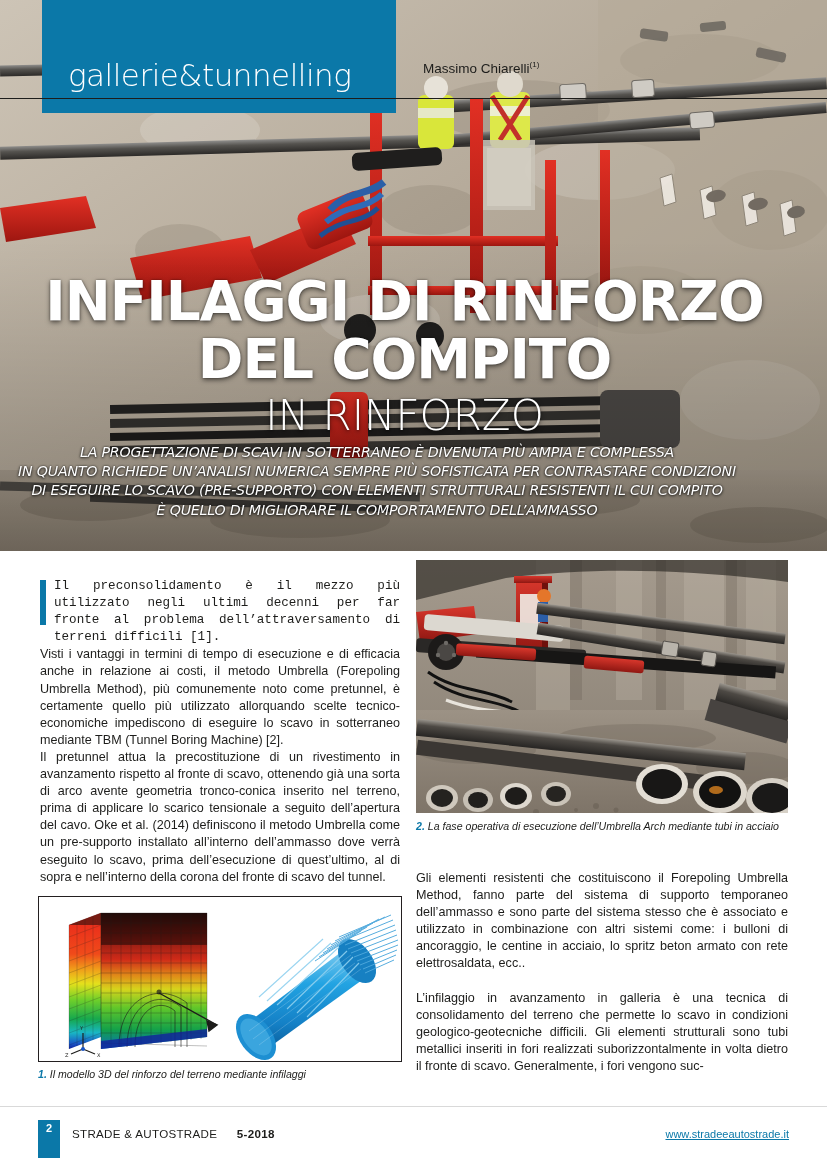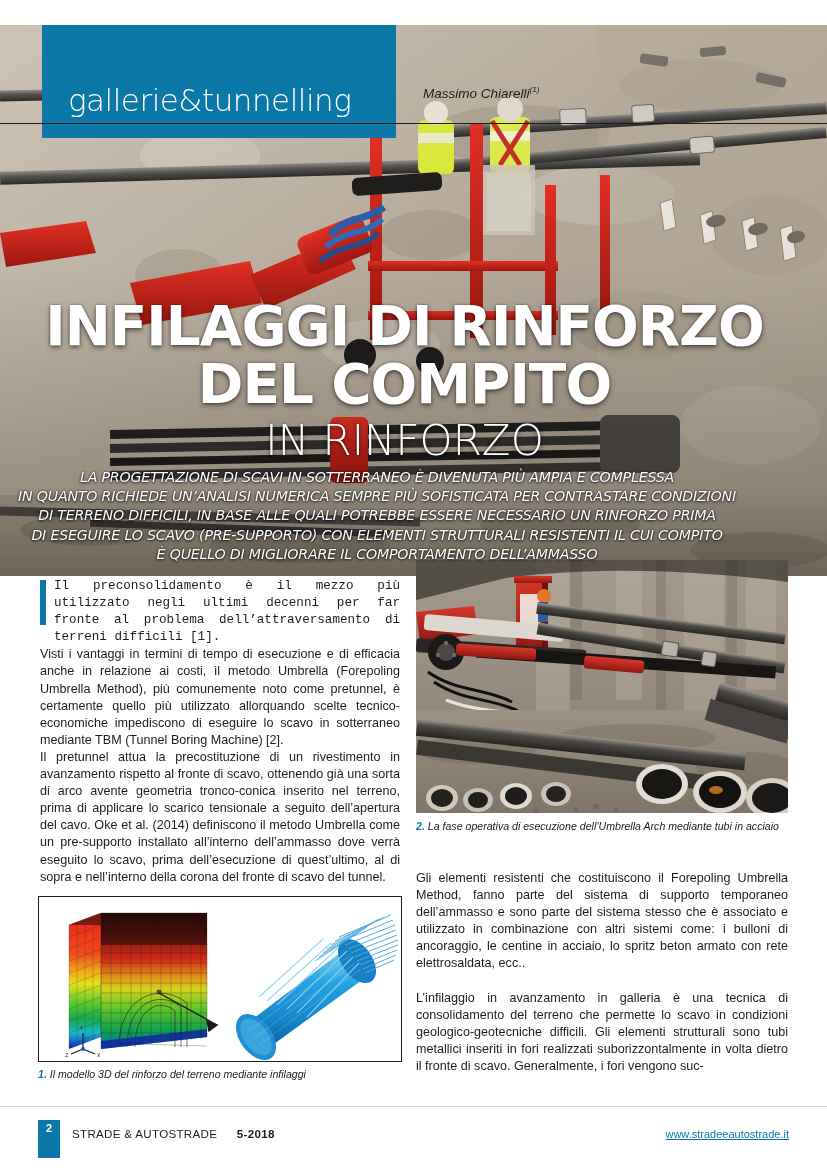--- a/index.html
+++ b/index.html
@@ -7,42 +7,42 @@
     width: 827px; height: 1170px;
     background: #ffffff;
     font-family: "Liberation Sans", sans-serif;
     overflow: hidden;
   }
   .page { position: relative; width: 827px; height: 1170px; background:#fff; }
 
   
   .hero {
     position: absolute; left: 0; top: 0; width: 827px; height: 551px;
-    overflow: hidden; background: #4d7c0f; margin-top: 25px;
+    overflow: hidden; background: #4d7c0f;
   }
   .hero svg { position:absolute; left:0; top:0; width:827px; height:551px; display:block; }
 
   
   .flag {
     position: absolute; left: 42px; top: 0; width: 354px; height: 113px;
     background: #0b78a8; z-index: 6;
   }
   .flag-label {
     position: absolute; left: 68px; top: 57px; z-index: 7;
     color: #ffffff; font-size: 31px; font-weight: 300;
     letter-spacing: -0.5px; white-space: nowrap;
     font-family: "DejaVu Sans", sans-serif;
   }
   .hairline {
     position:absolute; left:0; top:98px; width:827px; height:1px;
     background:#1d1d1b; z-index:8;
   }
   .byline {
     position: absolute; left: 423px; top: 60px; z-index: 7;
-    font-style: italic; font-size: 13.5px; color: #1d1d1b;
+    font-size: 13.5px; color: #1d1d1b;
     font-family: "Liberation Sans", sans-serif; white-space: nowrap;
   }
   .byline sup { font-size: 8px; vertical-align: super; }
 
   
   .headline {
     position: absolute; left: 0; top: 272px; width: 809px; z-index: 7;
     text-align: center; color: #fff;
     text-shadow: 0 2px 5px rgba(0,0,0,.55), 0 0 2px rgba(0,0,0,.45);
   }
@@ -298,21 +298,20 @@
 
     <div class="headline">
       <div class="hl1">INFILAGGI DI RINFORZO</div>
       <div class="hl2">DEL COMPITO</div>
       <div class="hl3">IN RINFORZO</div>
     </div>
 
     <div class="deck">
       <div>LA PROGETTAZIONE DI SCAVI IN SOTTERRANEO È DIVENUTA PIÙ AMPIA E COMPLESSA</div>
       <div>IN QUANTO RICHIEDE UN’ANALISI NUMERICA SEMPRE PIÙ SOFISTICATA PER CONTRASTARE CONDIZIONI</div>
-      <div>DI TERRENO DIFFICILI, IN BASE ALLE QUALI POTREBBE ESSERE NECESSARIO UN RINFORZO PRIMA</div>
       <div>DI ESEGUIRE LO SCAVO (PRE-SUPPORTO) CON ELEMENTI STRUTTURALI RESISTENTI IL CUI COMPITO</div>
       <div>È QUELLO DI MIGLIORARE IL COMPORTAMENTO DELL’AMMASSO</div>
     </div>
   </div>
 
   <div class="col col-l">
     <div class="lead-wrap">
       <div class="lead-bar"></div>
       <p class="bodytext">Il preconsolidamento è il mezzo più utilizzato negli ultimi decenni per far fronte al problema dell’attraversamento di terreni difficili [1].</p>
     </div>

